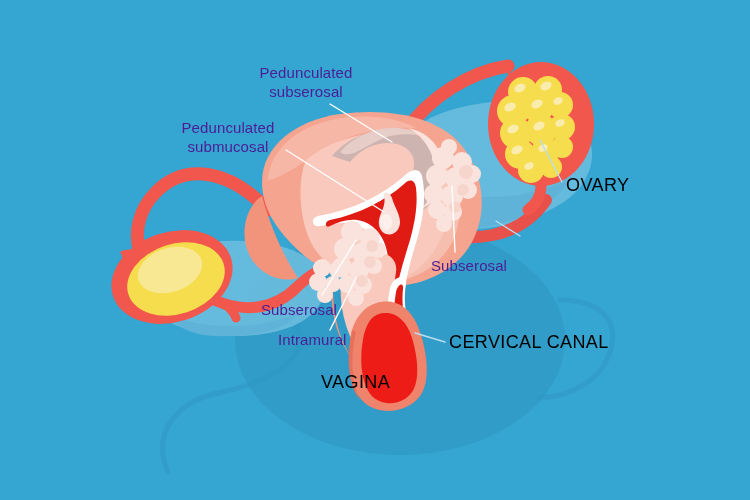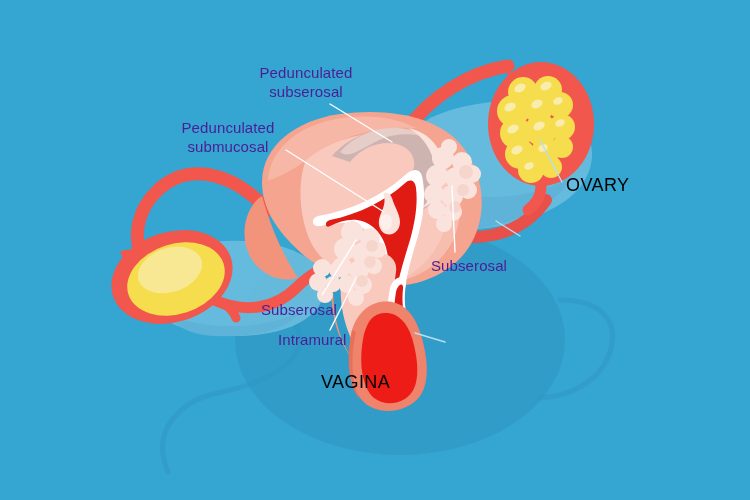--- a/index.html
+++ b/index.html
@@ -293,16 +293,17 @@
 
   <div class="lbl" style="left:431px;top:256px;">Subserosal</div>
 
   <div class="lbl" style="left:261px;top:300px;">Subserosal</div>
 
   <div class="lbl" style="left:278px;top:330px;">Intramural</div>
 
   <div class="lbl caps" style="left:566px;top:176px;">OVARY</div>
 
 
+  <div class="lbl caps" style="left:449px;top:333px;">CERVICAL CANAL</div>
 
   <div class="lbl caps" style="left:321px;top:373px;">VAGINA</div>
 
 </div>
 
 </body></html>

